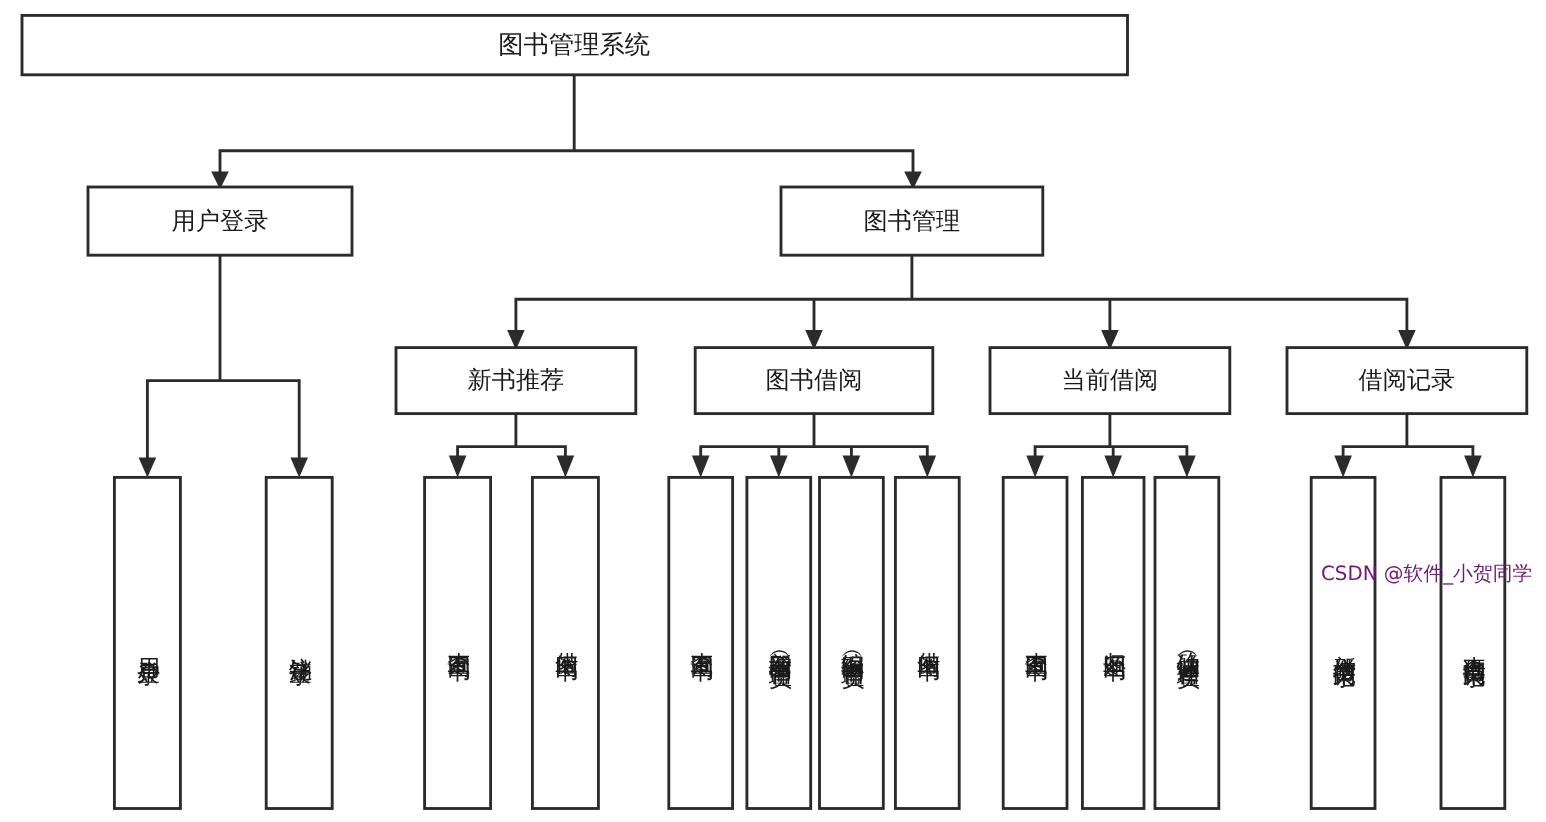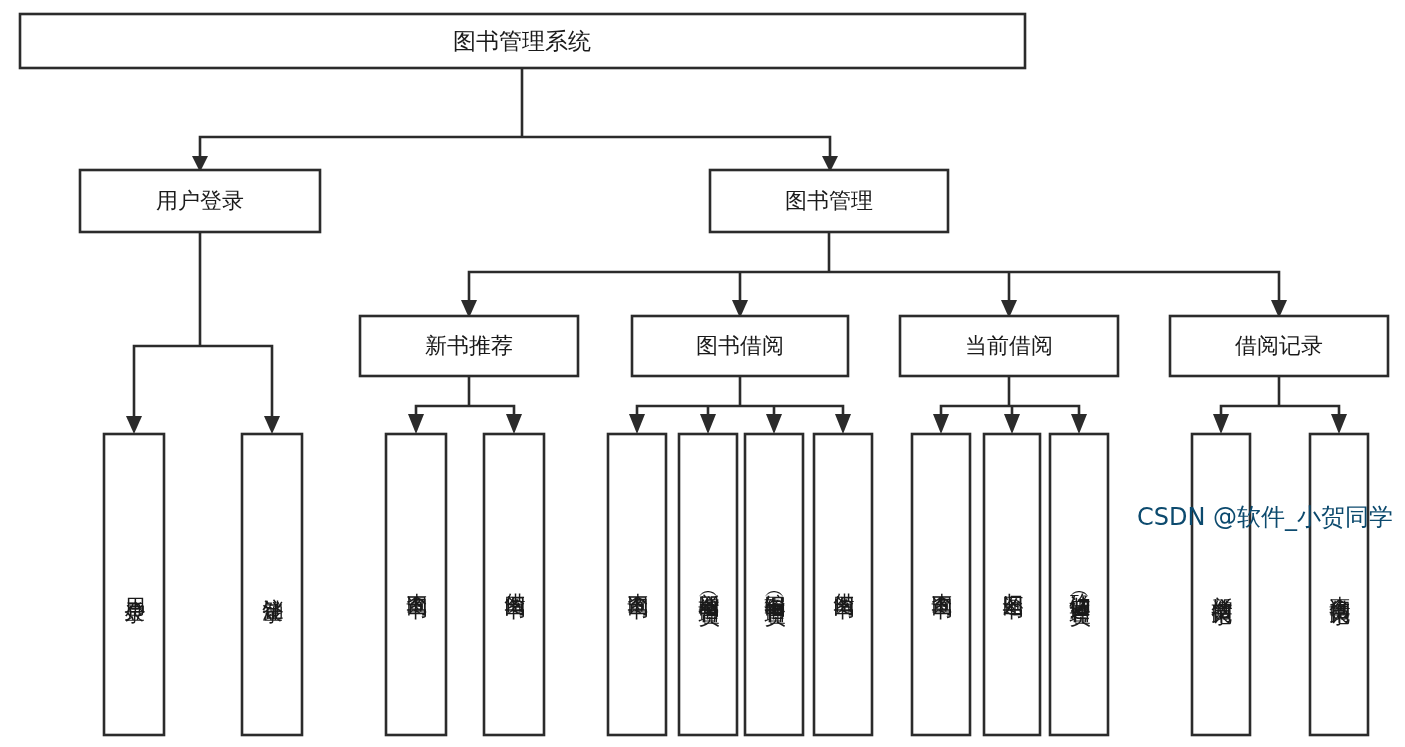--- a/index.html
+++ b/index.html
@@ -52,22 +52,22 @@
   }
   .arrow-head {
     fill: #2b2b2b;
     stroke: none;
   }
   .watermark {
     position: absolute;
     right: 12px;
     bottom: 4px;
     font-family: "DejaVu Sans", "Liberation Sans", sans-serif;
-    font-size: 24px;
-    color: #0c4a6e;
+    font-size: 18px;
+    color: #701a75;
     white-space: nowrap;
     pointer-events: none;
     user-select: none;
   }
 </style>
 </head>
 <body>
 
 <div id="diagram-root">
 

